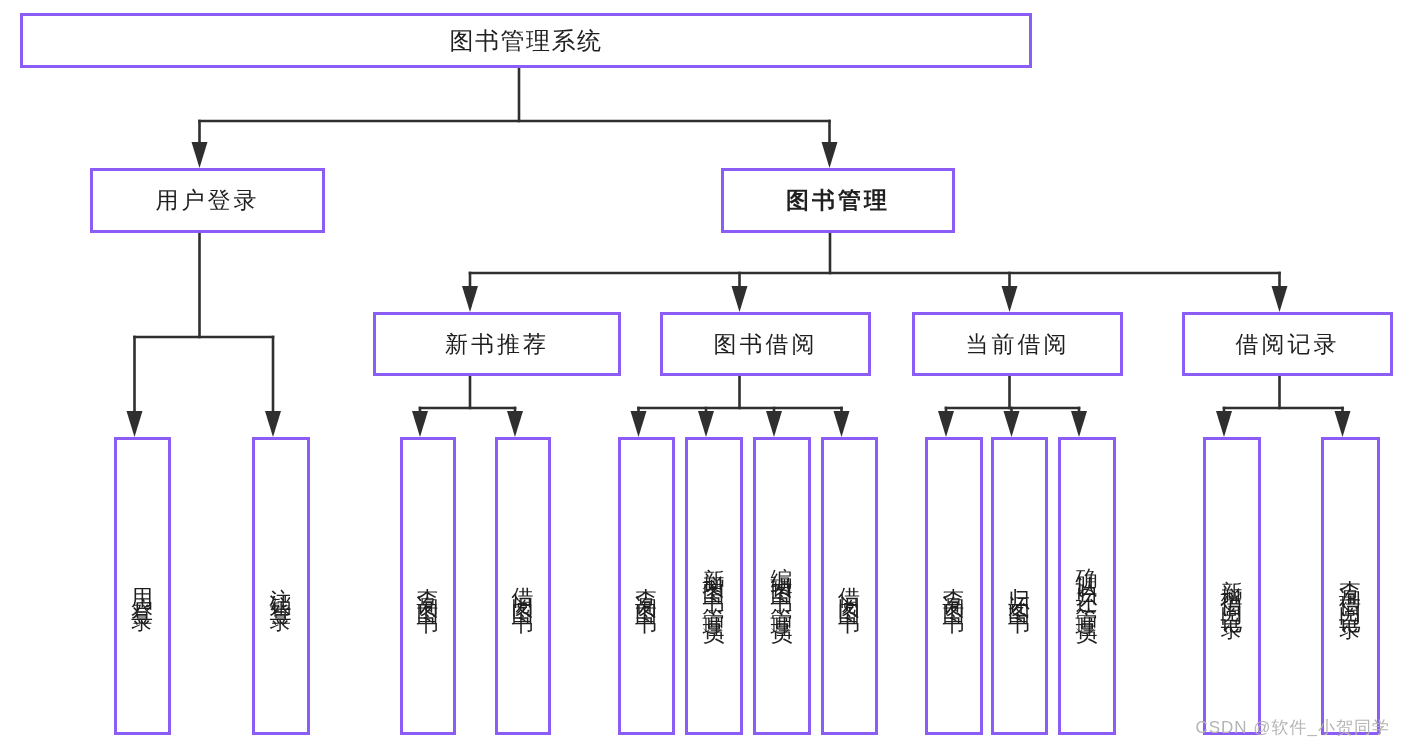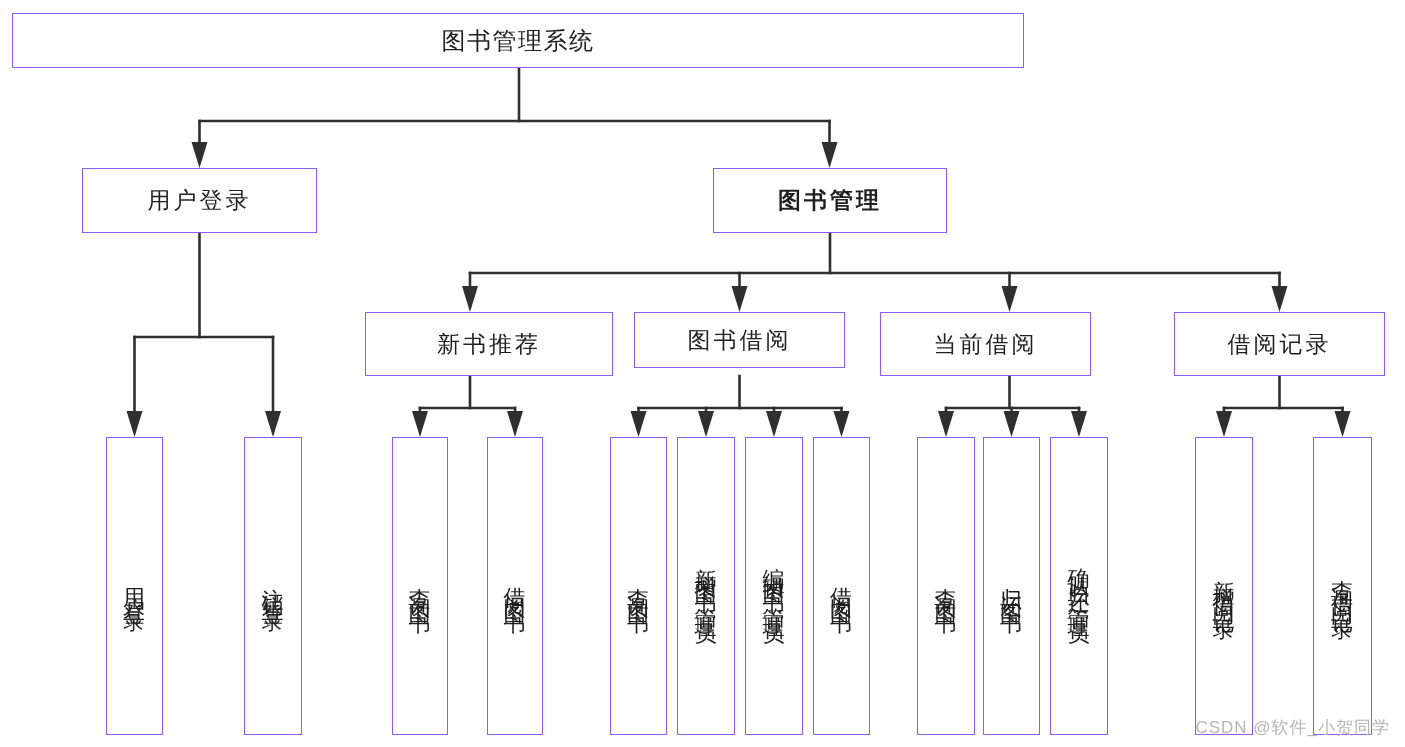--- a/index.html
+++ b/index.html
@@ -14,25 +14,26 @@
   #connectors {
     position: absolute;
     left: 0; top: 0;
     width: 1405px; height: 747px;
     pointer-events: none;
   }
   .node {
     position: absolute;
     box-sizing: border-box;
     background: #ffffff;
-    border: 1px solid #8b5cf6;
+    border: 3px solid #8b5cf6;
     display: flex;
     align-items: center;
     justify-content: center;
     color: #1f1f1f;
+    margin-left: 8px;
   }
   .hnode {
     font-size: 23px;
     letter-spacing: 3px;
     white-space: nowrap;
   }
   .rootnode {
     font-size: 24px;
     letter-spacing: 1.5px;
   }
@@ -113,22 +114,22 @@
       <line x1="1342.5" y1="408" x2="1342.5" y2="421" stroke="#2f2f2f" stroke-width="2.6" stroke-linecap="square"></line>
       <polygon points="1334.5,411 1350.5,411 1342.5,437" fill="#2f2f2f"></polygon>
     </svg>
 
   <div class="node rootnode" style="left:12px; top:13px; width:1012px; height:55px;">图书管理系统</div>
 
   <div class="node hnode" style="left:82px; top:168px; width:235px; height:65px;">用户登录</div>
   <div class="node hnode" style="left:713px; top:168px; width:234px; height:65px;font-weight:bold;">图书管理</div>
 
   <div class="node hnode" style="left:365px; top:312px; width:248px; height:64px;">新书推荐</div>
-  <div class="node hnode" style="left:634px; top:312px; width:211px; height:56px;">图书借阅</div>
-  <div class="node hnode" style="left:880px; top:312px; width:211px; height:64px;">当前借阅</div>
+  <div class="node hnode" style="left:652px; top:312px; width:211px; height:64px;">图书借阅</div>
+  <div class="node hnode" style="left:904px; top:312px; width:211px; height:64px;">当前借阅</div>
   <div class="node hnode" style="left:1174px; top:312px; width:211px; height:64px;">借阅记录</div>
 
   <div class="node vnode" style="left:106px; top:437px; width:57px; height:298px;">
     <span>用户登录</span>
     </div>
   <div class="node vnode" style="left:244px; top:437px; width:58px; height:298px;">
     <span>注销登录</span>
     </div>
 
   <div class="node vnode" style="left:392px; top:437px; width:56px; height:298px;">

